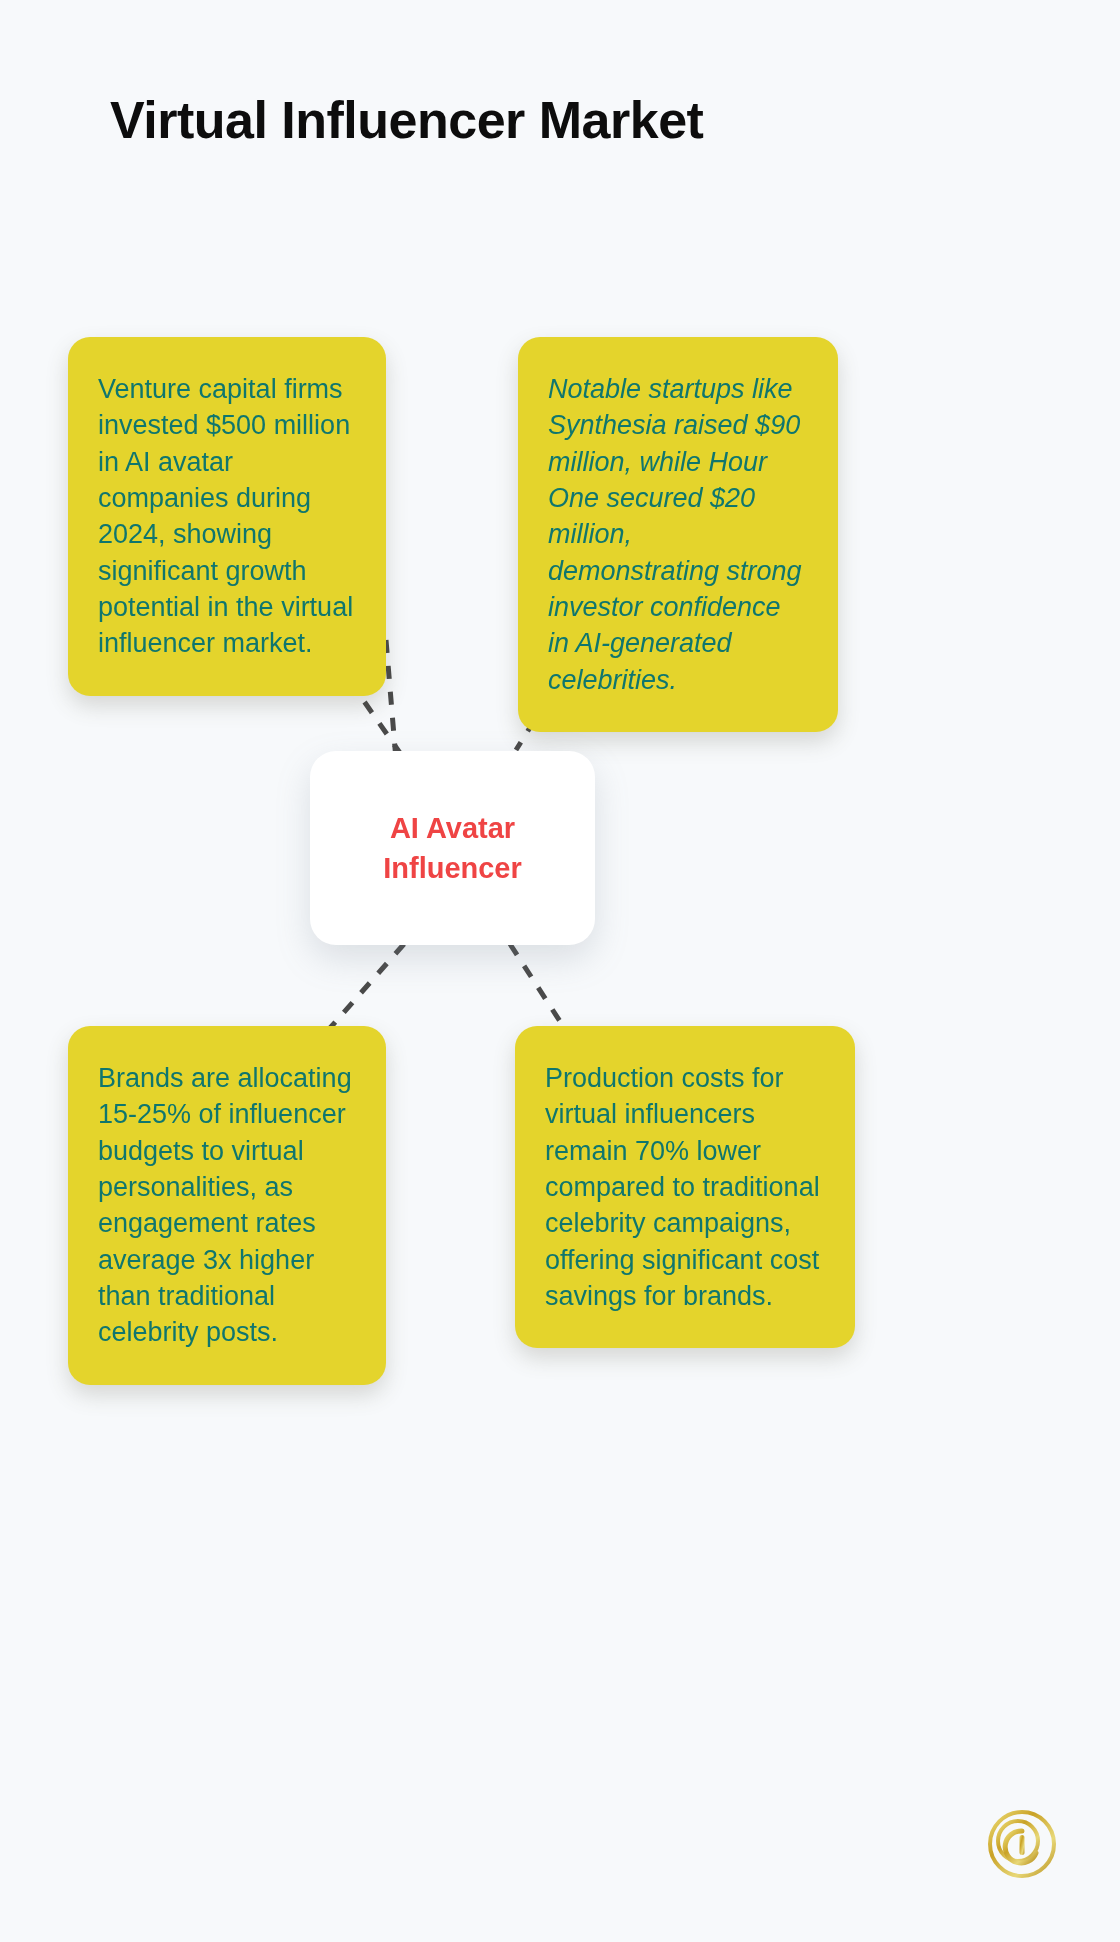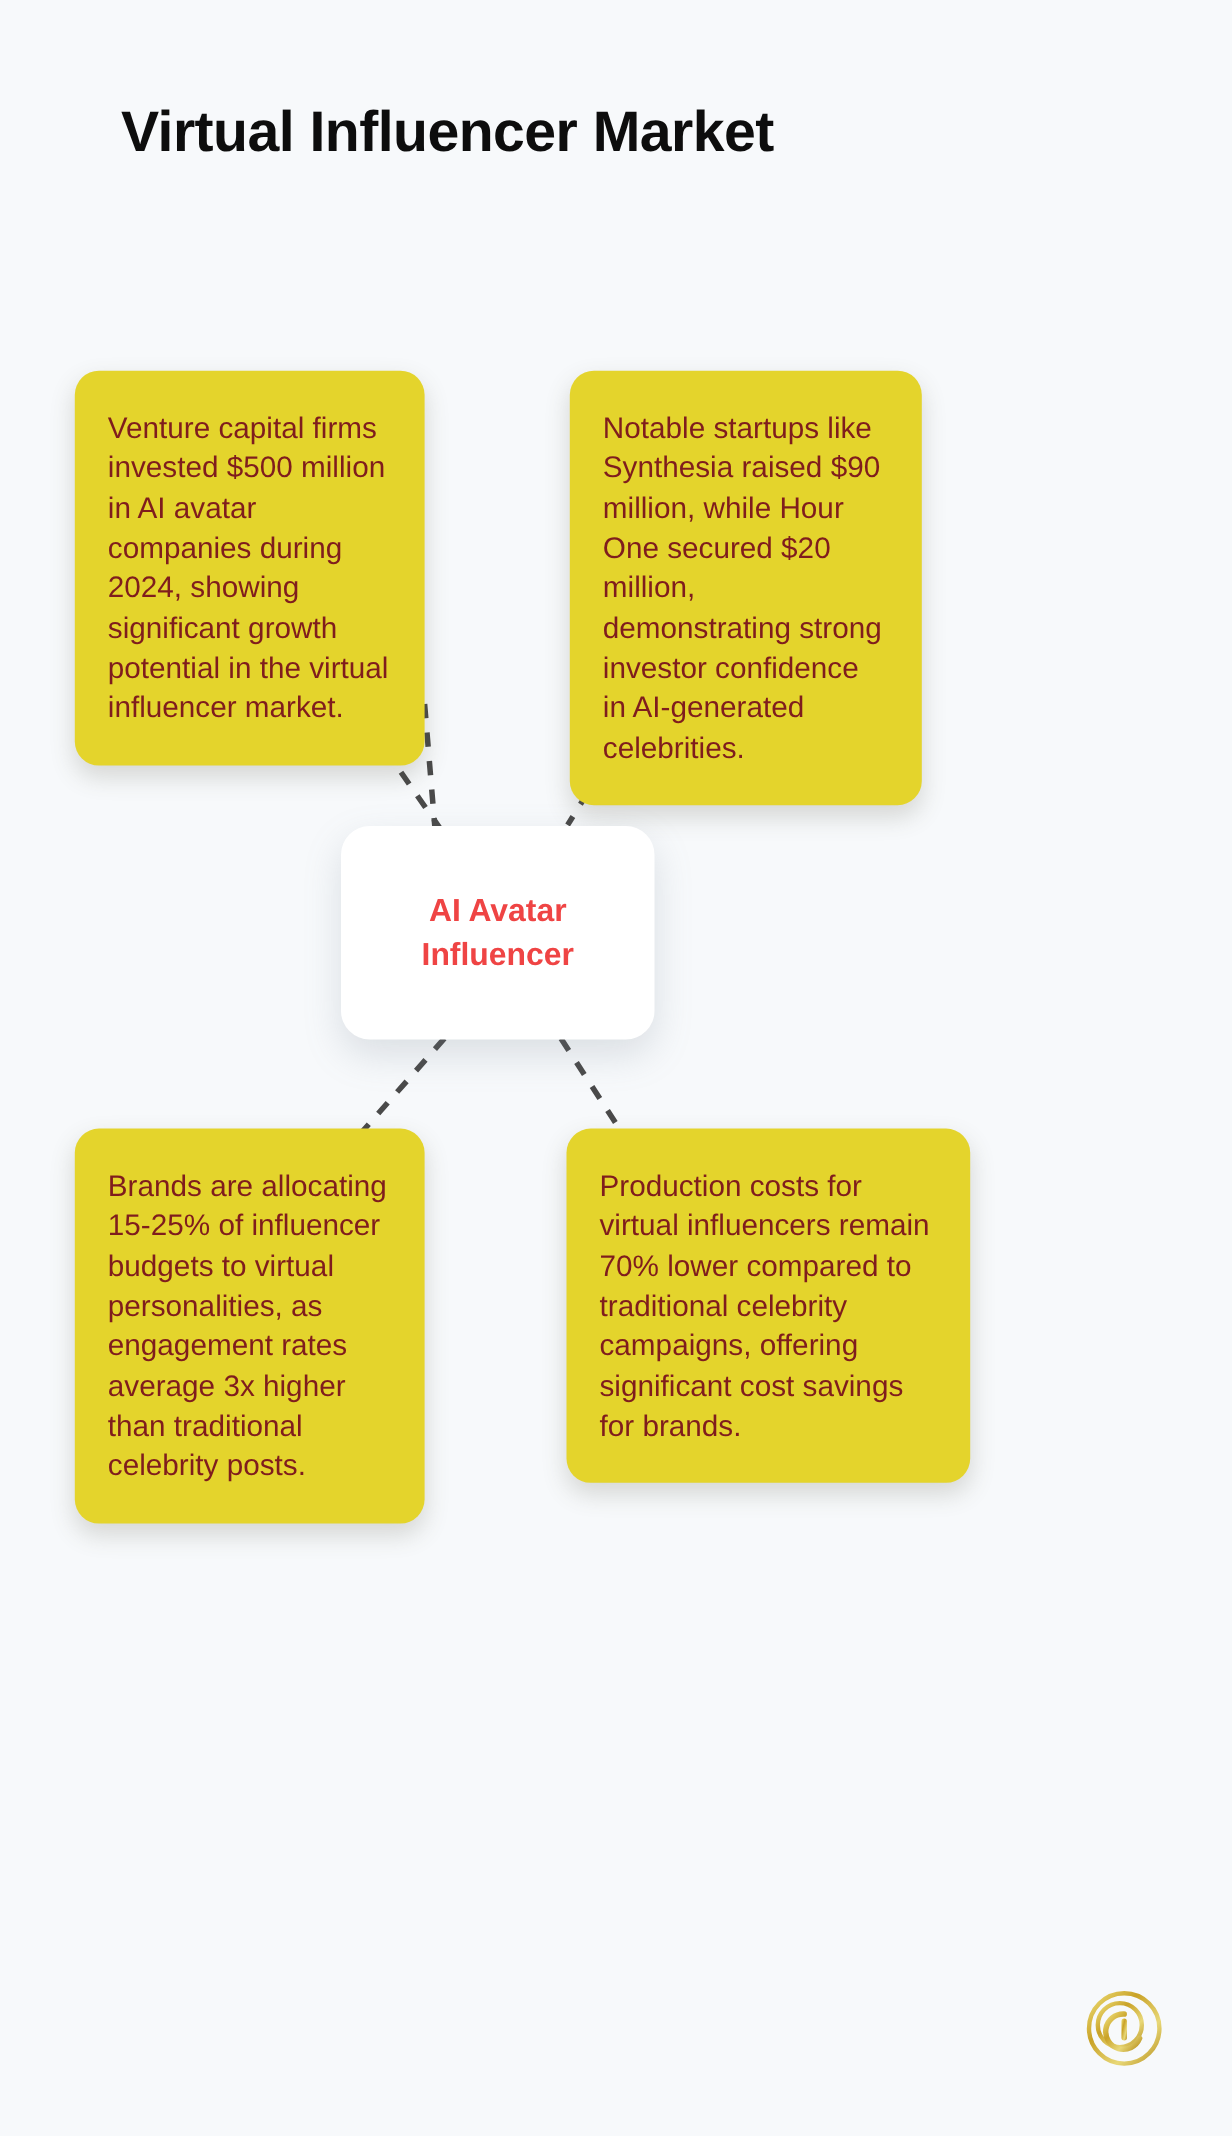--- a/index.html
+++ b/index.html
@@ -45,21 +45,21 @@
     pointer-events: none;
   }
 
   
   .card {
     position: absolute;
     border-radius: 22px;
     padding: 34px 30px 34px 30px;
     font-size: 27px;
     line-height: 1.345;
-    color: #7f1d1d;
+    color: #0f766e;
     font-family: "Liberation Sans", sans-serif;
   }
 
   .card-yellow {
     background: #e4d42c;
     box-shadow: 0 10px 22px rgba(80, 80, 60, 0.20);
   }
 
   .card-center {
     background: #ffffff;
@@ -71,23 +71,23 @@
     text-align: center;
     font-weight: bold;
     font-size: 29px;
     line-height: 1.38;
     color: #ef4444;
     padding: 20px;
   }
 
   
   #card-tl { left: 68px;  top: 337px;  width: 318px; }
-  #card-tr { left: 518px; top: 337px;  width: 320px; }
+  #card-tr { left: 518px; top: 337px;  width: 320px; font-style: italic; }
   #card-bl { left: 68px;  top: 1026px; width: 318px; }
-  #card-br { left: 515px; top: 1026px; width: 367px; }
+  #card-br { left: 515px; top: 1026px; width: 340px; }
 
   #card-center {
     left: 310px;
     top: 751px;
     width: 285px;
     height: 194px;
   }
 
   
   .logo {

